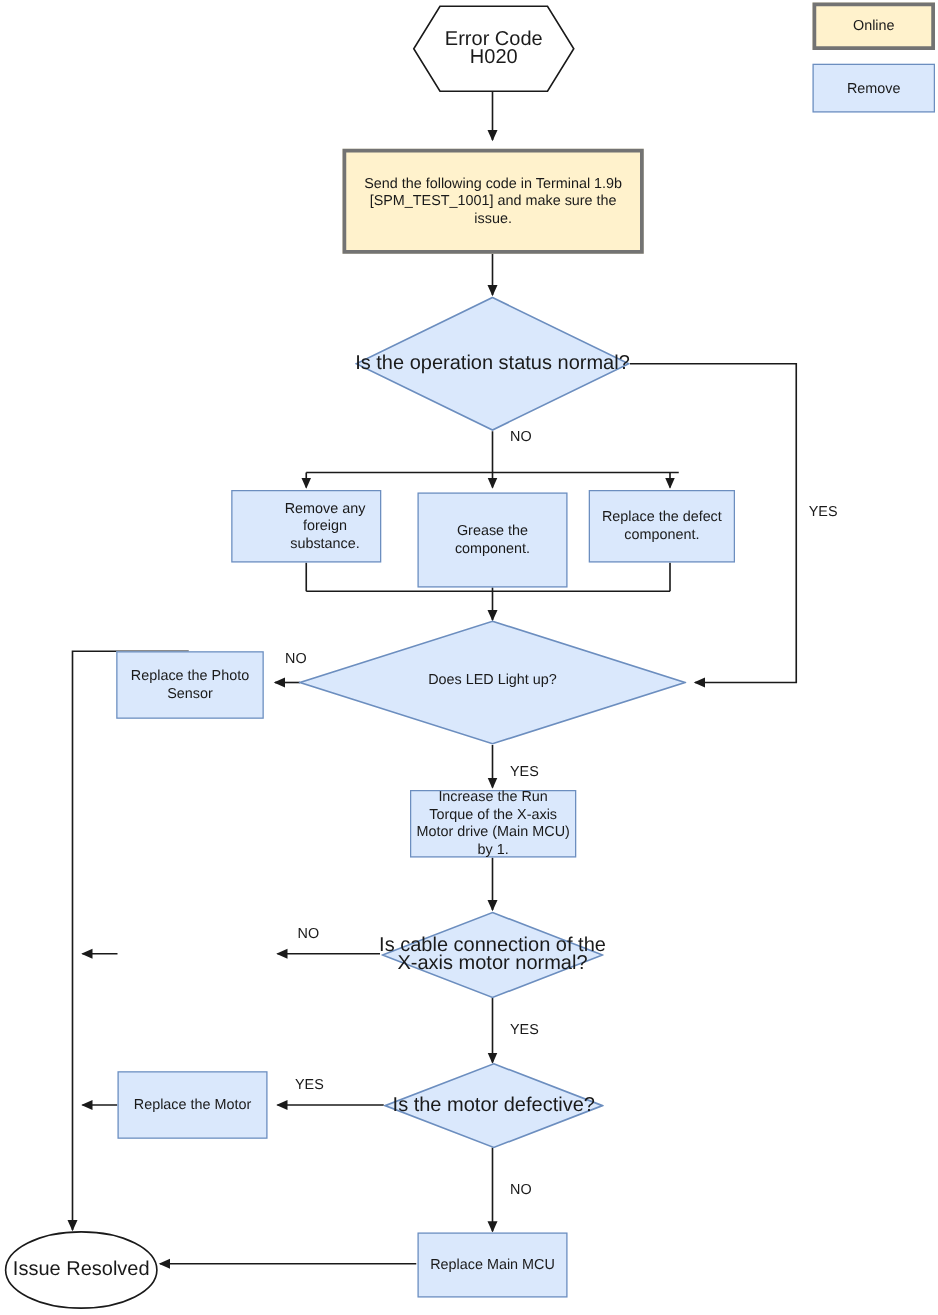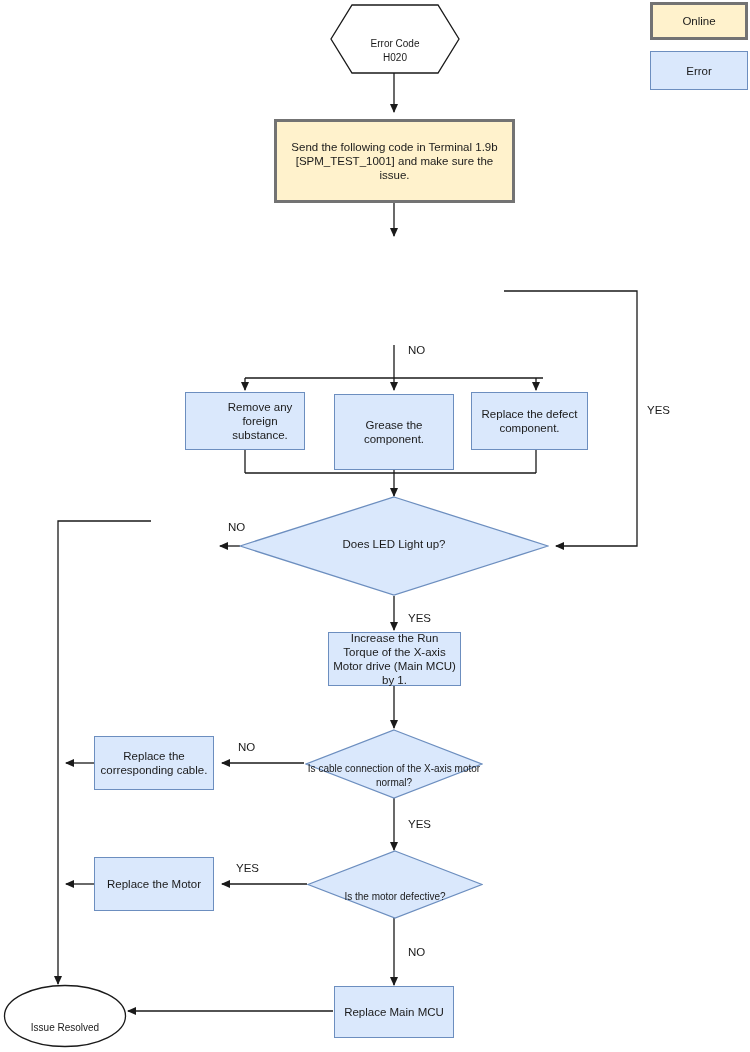--- a/index.html
+++ b/index.html
@@ -64,28 +64,28 @@
   }
   .hexwrap svg, .diamondwrap svg, .ovalwrap svg {
     position: absolute;
     left: 0;
     top: 0;
     display: block;
   }
   .shape-label {
     position: absolute;
     left: 0;
-    top: 12px;
+    top: 0;
     width: 100%;
     height: 100%;
     display: flex;
     align-items: center;
     justify-content: center;
     text-align: center;
-    font-size: 10px;
+    font-size: 16px;
     line-height: 14px;
     color: #1a1a1a;
     white-space: pre-line;
     z-index: 1;
   }
   .led-label {
     position: absolute;
     left: 0;
     top: 0;
     width: 100%;
@@ -184,70 +184,76 @@
       <path d="M94,763 L66,763" marker-end="url(#arrow)"></path>
 
       <path d="M94,884 L66,884" marker-end="url(#arrow)"></path>
     </g>
   </svg>
 
   <div class="legend-item box-yellow" style="left:650px; top:2px; width:98px; height:38px;">
     <span>Online</span>
   </div>
   <div class="legend-item box-blue" style="left:650px; top:51px; width:98px; height:39px;">
-    <span>Error</span>
+    <span>Remove</span>
   </div>
 
   <div class="hexwrap" style="left:330px; top:4px; width:130px; height:70px;">
     <svg width="130" height="70" viewBox="0 0 130 70">
       <polygon points="22,1 108,1 129,35 108,69 22,69 1,35" fill="#ffffff" stroke="#1a1a1a" stroke-width="1.3"></polygon>
     </svg>
     <div class="shape-label">Error Code
 H020</div>
   </div>
 
   <div class="node box-yellow" style="left:274px; top:119px; width:241px; height:84px;">
     <span class="txt">Send the following code in Terminal 1.9b [SPM_TEST_1001] and make sure the issue.</span>
   </div>
 
+  <div class="diamondwrap" style="left:284px; top:237px; width:220px; height:108px;">
+    <svg width="220" height="108" viewBox="0 0 220 108">
+      <polygon points="110,1 219,54 110,107 1,54" fill="#dae8fc" stroke="#6c8ebf" stroke-width="1.3"></polygon>
+    </svg>
+    <div class="shape-label">Is the operation status normal?</div>
+  </div>
 
   <div class="node box-blue" style="left:185px; top:392px; width:120px; height:58px;padding-left:30px;">
     <span class="txt">Remove any foreign substance.</span>
   </div>
   <div class="node box-blue" style="left:334px; top:394px; width:120px; height:76px;">
     <span class="txt">Grease the component.</span>
   </div>
   <div class="node box-blue" style="left:471px; top:392px; width:117px; height:58px;">
     <span class="txt">Replace the defect component.</span>
   </div>
 
   <div class="diamondwrap" style="left:239px; top:496px; width:310px; height:100px;">
     <svg width="310" height="100" viewBox="0 0 310 100">
       <polygon points="155,1 309,50 155,99 1,50" fill="#dae8fc" stroke="#6c8ebf" stroke-width="1.3"></polygon>
     </svg>
     <div class="led-label">
       <div class="led-title">Does LED Light up?</div>
     </div>
   </div>
 
+  <div class="node box-blue" style="left:93px; top:521px; width:118px; height:54px;">
+    <span class="txt">Replace the Photo Sensor</span>
+  </div>
 
   <div class="node box-blue" style="left:328px; top:632px; width:133px; height:54px;">
     <span class="txt">Increase the Run Torque of the X-axis Motor drive (Main MCU) by 1.</span>
   </div>
 
   <div class="diamondwrap" style="left:305px; top:729px; width:178px; height:70px;">
     <svg width="178" height="70" viewBox="0 0 178 70">
       <polygon points="89,1 177,35 89,69 1,35" fill="#dae8fc" stroke="#6c8ebf" stroke-width="1.3"></polygon>
     </svg>
     <div class="shape-label" style="width:190px; left:-6px;">Is cable connection of the X-axis motor normal?</div>
   </div>
 
-  <div class="node box-blue" style="left:94px; top:736px; width:120px; height:54px;">
-    <span class="txt">Replace the corresponding cable.</span>
-  </div>
 
   <div class="diamondwrap" style="left:307px; top:850px; width:176px; height:69px;">
     <svg width="176" height="69" viewBox="0 0 176 69">
       <polygon points="88,1 175,34.5 88,68 1,34.5" fill="#dae8fc" stroke="#6c8ebf" stroke-width="1.3"></polygon>
     </svg>
     <div class="shape-label">Is the motor defective?</div>
   </div>
 
   <div class="node box-blue" style="left:94px; top:857px; width:120px; height:54px;">
     <span class="txt">Replace the Motor</span>

